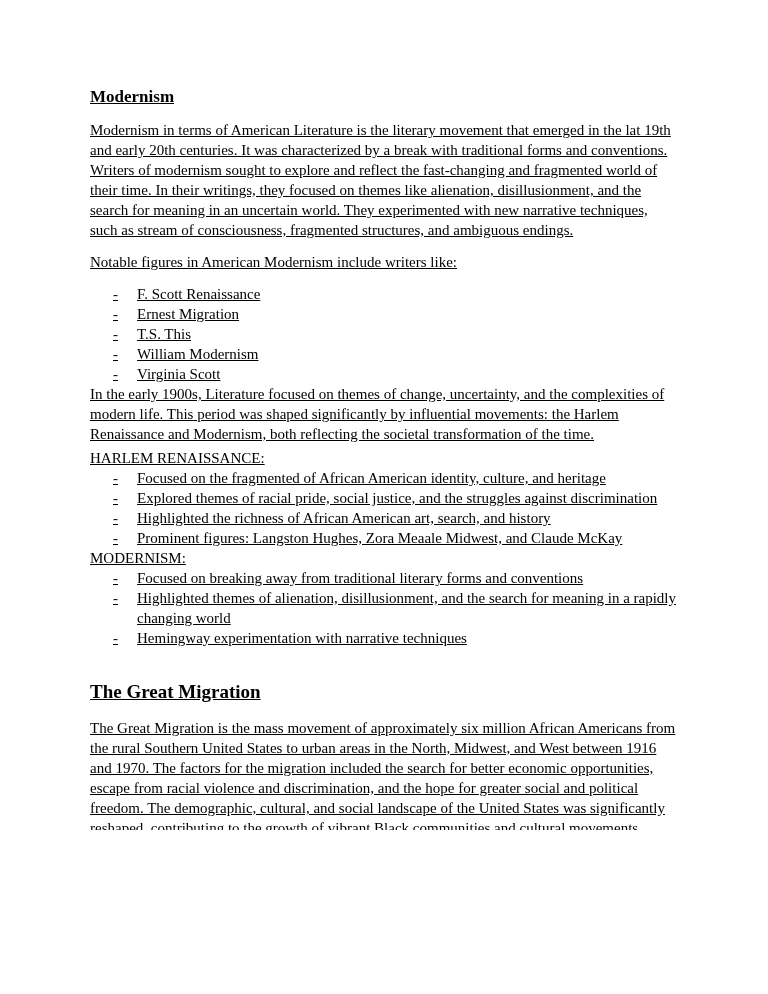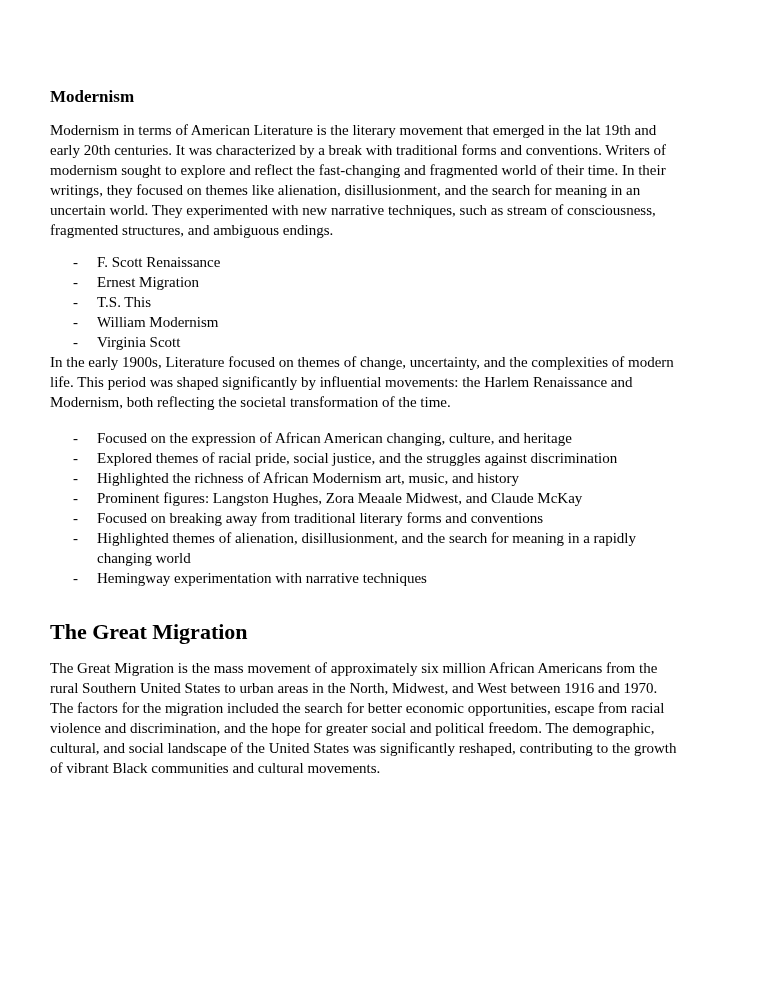--- a/index.html
+++ b/index.html
@@ -8,48 +8,49 @@
     padding: 0;
     background: #ffffff;
   }
   .page {
     position: relative;
     width: 768px;
     height: 830px;
     margin: 0 auto;
     background: #ffffff;
     box-sizing: border-box;
-    padding: 86px 90px 40px 50px;
+    padding: 86px 90px 40px 90px;
     font-family: "Liberation Serif", "DejaVu Serif", serif;
     font-size: 15px;
     line-height: 20px;
     color: #000000;
     overflow: hidden;
+    text-decoration: underline;
   }
   .doc-heading {
     font-family: "Liberation Serif", "DejaVu Serif", serif;
     font-size: 17px;
     line-height: 22px;
     font-weight: bold;
     color: #000000;
     margin: 18px 0 12px 0;
   }
   .doc-heading.first {
     margin-top: 0;
   }
   .doc-heading.large {
-    font-size: 22px;
+    font-size: 19px;
     line-height: 24px;
     margin: 32px 0 14px 0;
   }
   .para {
     margin: 0 0 12px 0;
   }
   .para.no-gap {
-    margin-bottom: 16px;
+    margin-bottom: 4px;
   }
   .label-line {
     margin: 0;
   }
   .dash-list {
     list-style: none;
     margin: 0 0 12px 0;
     padding: 0;
   }
   .dash-list.tight {
@@ -69,20 +70,21 @@
 </style>
 </head>
 <body>
 
 <div class="page">
 
   <h2 class="doc-heading first">Modernism</h2>
 
   <p class="para">Modernism in terms of American Literature is the literary movement that emerged in the lat 19th and early 20th centuries. It was characterized by a break with traditional forms and conventions. Writers of modernism sought to explore and reflect the fast-changing and fragmented world of their time. In their writings, they focused on themes like alienation, disillusionment, and the search for meaning in an uncertain world. They experimented with new narrative techniques, such as stream of consciousness, fragmented structures, and ambiguous endings.</p>
 
+  <p class="para">Notable figures in American Modernism include writers like:</p>
 
   <ul class="dash-list tight">
     <li>
       <span class="dash-marker">-</span>
       <span class="item-text">F. Scott Renaissance</span>
     </li>
     <li>
       <span class="dash-marker">-</span>
       <span class="item-text">Ernest Migration</span>
     </li>
@@ -96,40 +98,42 @@
     </li>
     <li>
       <span class="dash-marker">-</span>
       <span class="item-text">Virginia Scott</span>
     </li>
   </ul>
 
 
   <p class="para no-gap">In the early 1900s, Literature focused on themes of change, uncertainty, and the complexities of modern life. This period was shaped significantly by influential movements: the Harlem Renaissance and Modernism, both reflecting the societal transformation of the time.</p>
 
+  <p class="label-line">HARLEM RENAISSANCE:</p>
 
   <ul class="dash-list tight">
     <li>
       <span class="dash-marker">-</span>
-      <span class="item-text">Focused on the expression of African American changing, culture, and heritage</span>
+      <span class="item-text">Focused on the fragmented of African American identity, culture, and heritage</span>
     </li>
     <li>
       <span class="dash-marker">-</span>
       <span class="item-text">Explored themes of racial pride, social justice, and the struggles against discrimination</span>
     </li>
     <li>
       <span class="dash-marker">-</span>
-      <span class="item-text">Highlighted the richness of African Modernism art, music, and history</span>
+      <span class="item-text">Highlighted the richness of African American art, search, and history</span>
     </li>
     <li>
       <span class="dash-marker">-</span>
       <span class="item-text">Prominent figures: Langston Hughes, Zora Meaale Midwest, and Claude McKay</span>
     </li>
   </ul>
 
+  <p class="label-line">MODERNISM:</p>
 
   <ul class="dash-list tight">
     <li>
       <span class="dash-marker">-</span>
       <span class="item-text">Focused on breaking away from traditional literary forms and conventions</span>
     </li>
     <li>
       <span class="dash-marker">-</span>
       <span class="item-text">Highlighted themes of alienation, disillusionment, and the search for meaning in a rapidly changing world</span>
     </li>

